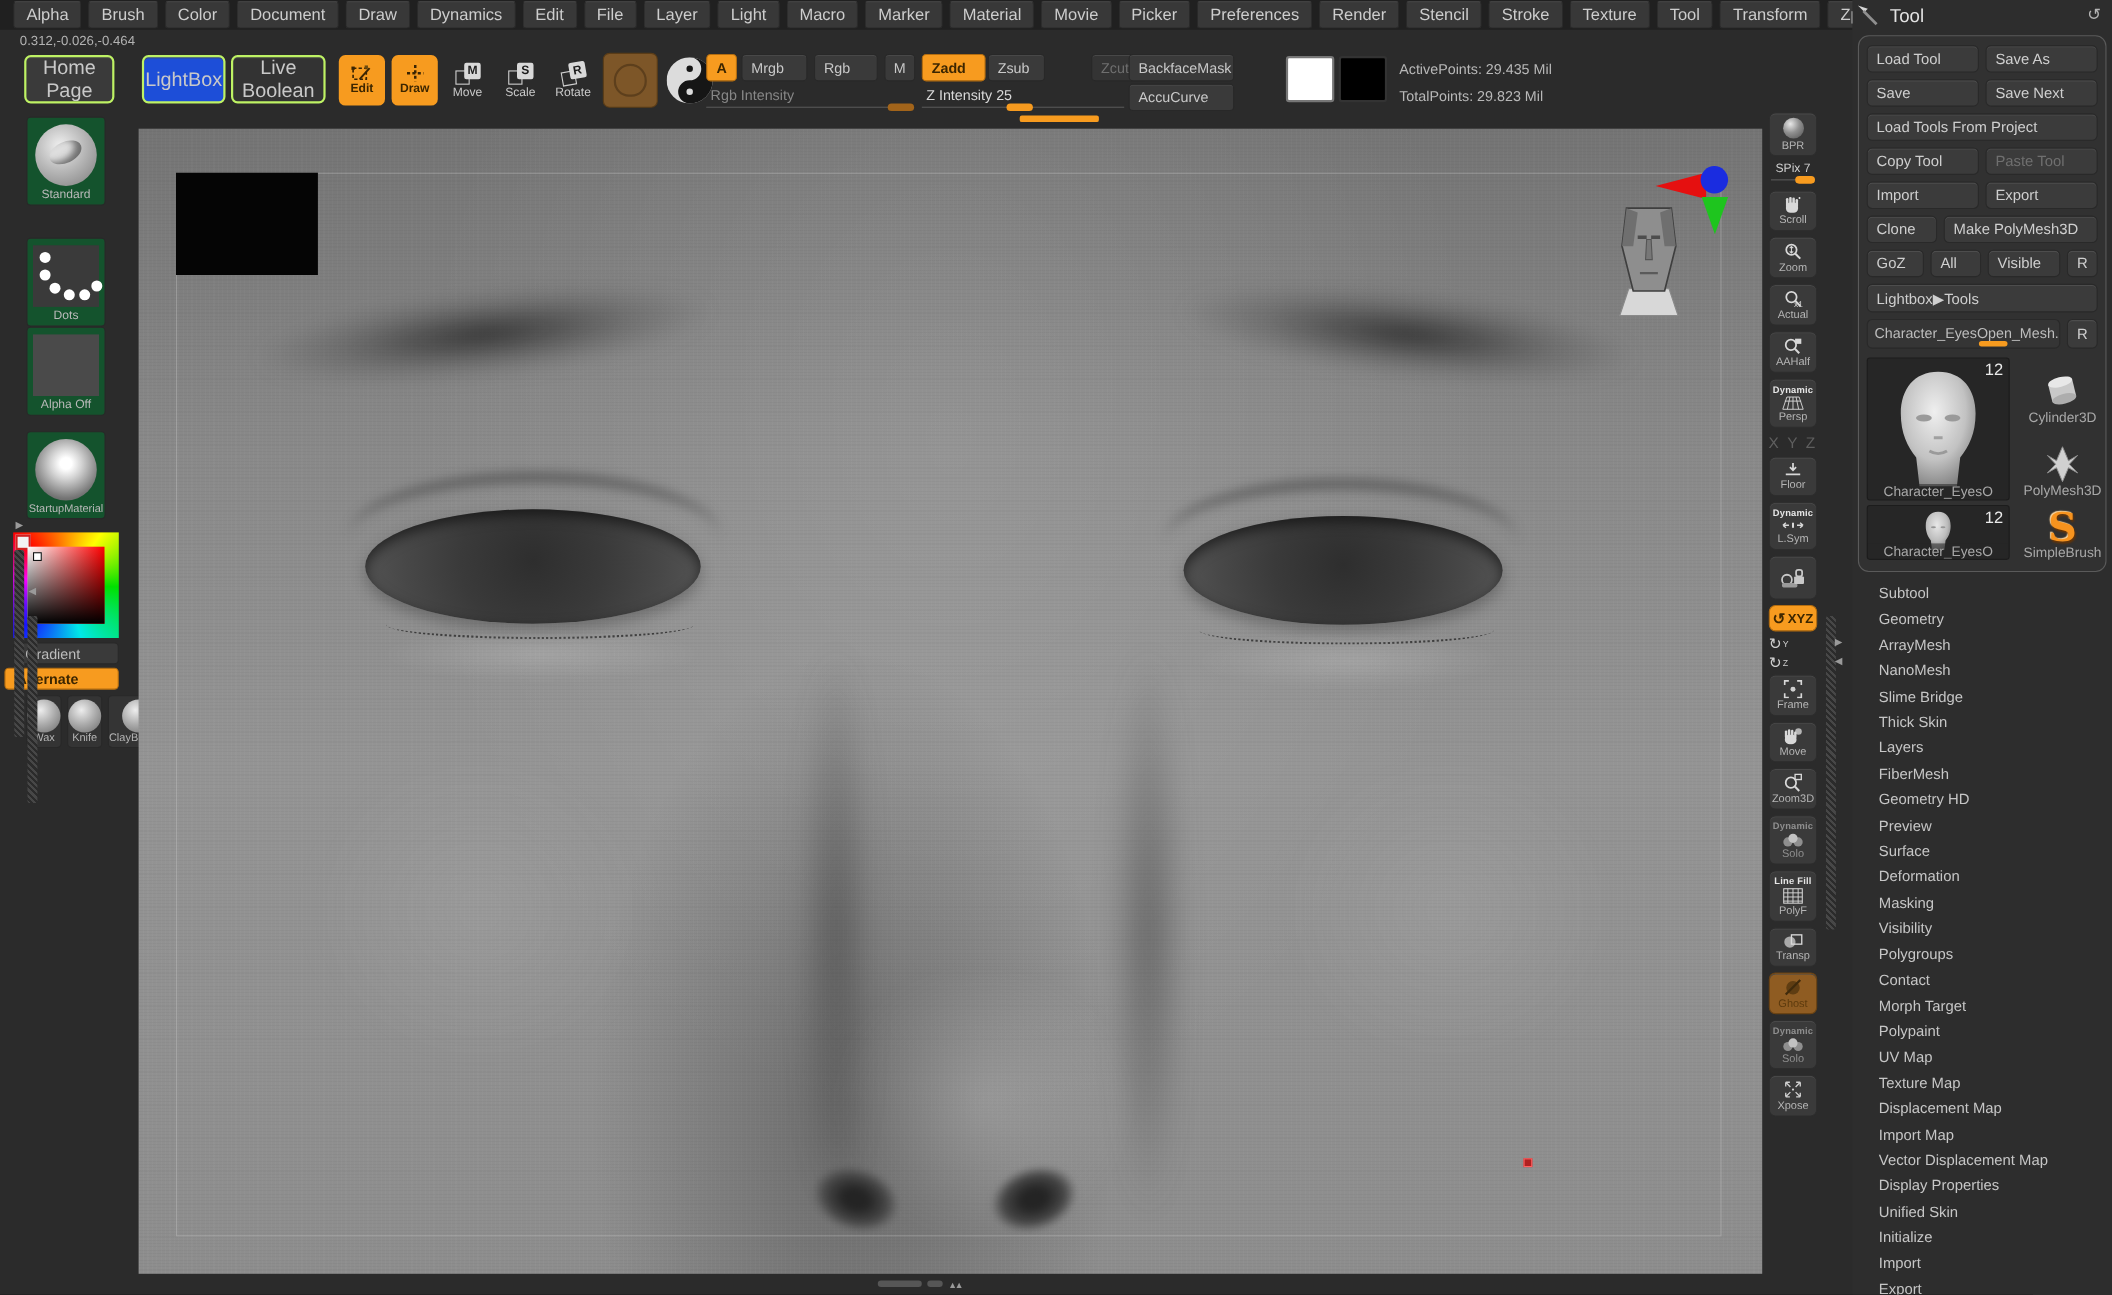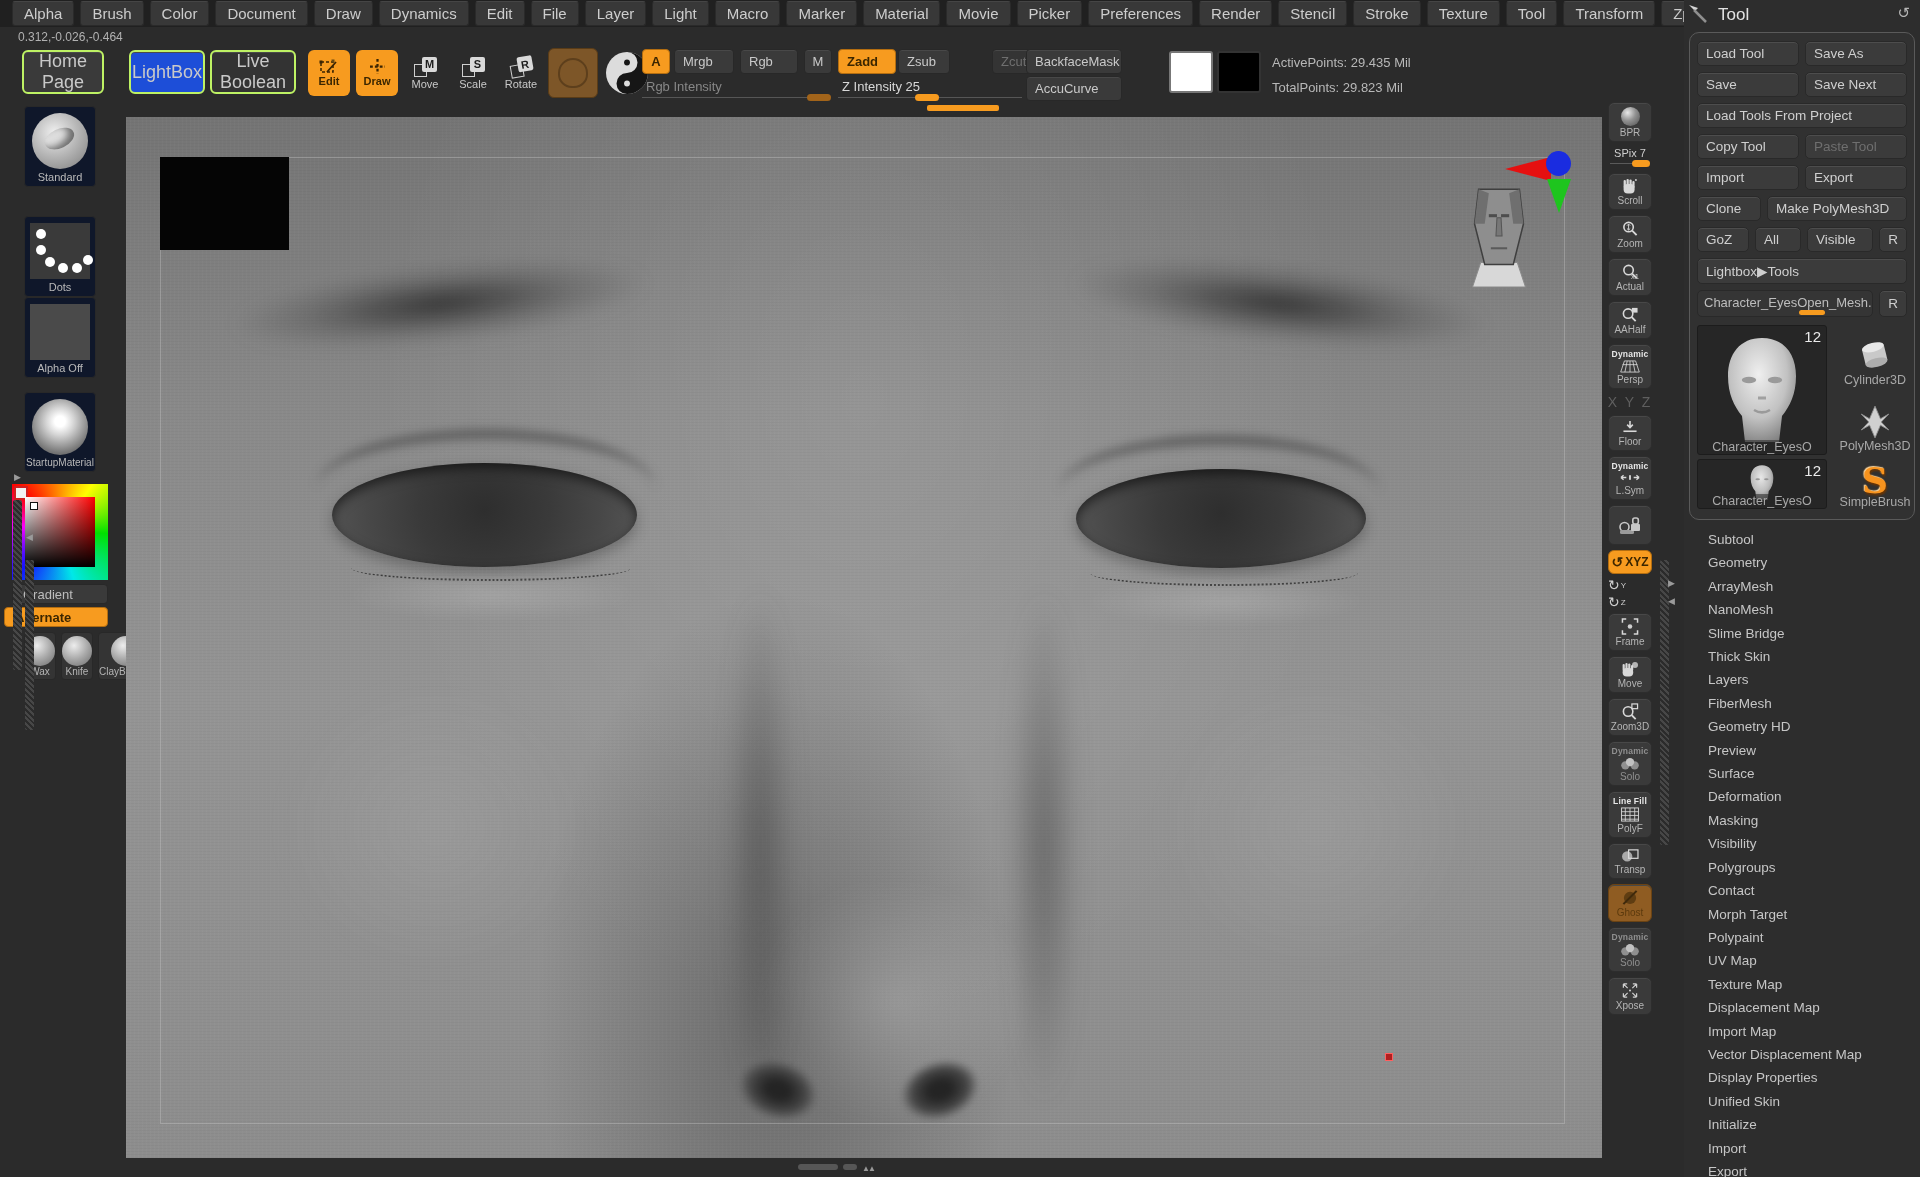--- a/index.html
+++ b/index.html
@@ -40,21 +40,21 @@
   .slider { position:absolute; height:24px; }
   .slider .s-label { position:absolute; left:4px; top:2px; font-size:13px; white-space:nowrap; }
   .slider .s-track { position:absolute; left:0; right:0; bottom:3px; height:1px; background:#565656; }
   .slider .s-handle { position:absolute; bottom:0; width:24px; height:7px; border-radius:4px; }
   .swatch { position:absolute; top:5px; width:44px; height:42px; border-radius:3px; border:2px solid #777; }
   .pts { position:absolute; left:1272px; font-size:13px; color:#b8b8b8; }
   #pressure-bar { position:absolute; left:927px; top:59px; width:72px; height:6px; background:#f79b1f; border-radius:2px; }
 
   
   #sidebar { position:absolute; left:0; top:90px; width:118px; bottom:0; }
-  .sp-tile { position:absolute; left:24px; width:72px; background:#0f172a; border:1px solid #282828;
+  .sp-tile { position:absolute; left:24px; width:72px; background:#14532d; border:1px solid #282828;
     border-radius:4px; text-align:center; padding-top:4px; }
   .sp-label { font-size:11px; color:#b9b9b9; padding:2px 0 3px; white-space:nowrap; overflow:hidden; }
   .sphere { margin:2px auto 0; border-radius:50%; }
   .sphere-std { width:56px; height:56px; background:radial-gradient(circle at 40% 35%, #f0f0f0, #b9b9b9 45%, #7a7a7a); position:relative; }
   .sphere-std::after { content:""; position:absolute; left:22%; top:28%; width:56%; height:34%; border-radius:50%;
     background:#dedede; transform:rotate(-25deg); box-shadow:inset -5px -4px 7px rgba(90,90,90,.85); }
   .dots-box { width:60px; height:56px; margin:2px auto 0; position:relative; background:#3a3a3a; }
   .dots-box .dot { position:absolute; left:6px; top:6px; width:10px; height:10px; border-radius:50%; background:#fff;
     box-shadow:0 16px 0 #fff, 9px 28px 0 #fff, 22px 34px 0 #fff, 36px 34px 0 #fff, 47px 26px 0 #fff; }
   .alpha-box { width:60px; height:56px; margin:2px auto 0; background:#4a4a4a; }

